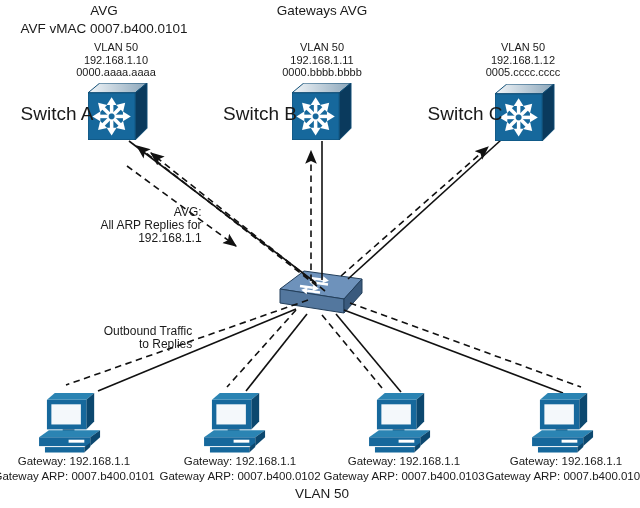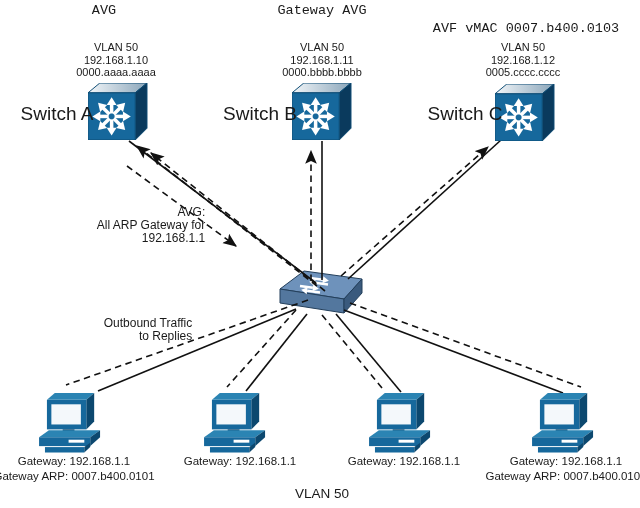--- a/index.html
+++ b/index.html
@@ -3,21 +3,21 @@
 <meta charset="utf-8">
 <style>
   html,body{margin:0;padding:0;background:#fff;}
   #stage{
     position:relative;width:640px;height:508px;background:#fff;overflow:hidden;
     font-family:"Liberation Sans","DejaVu Sans",sans-serif;color:#1a1a1a;
   }
   .abs{position:absolute;}
   .ctr{transform:translateX(-50%);text-align:center;white-space:nowrap;}
   .hdr{font-size:13.5px;line-height:17.5px;}
-  .hdr div{min-height:17.5px;font-family:Liberation Mono, monospace;}
+  .hdr div{min-height:17.5px;}
   .meta{font-size:11px;line-height:12.6px;}
   .swname{font-size:19px;}
   .note{font-size:12px;line-height:13px;text-align:right;}
   .hostlbl{font-size:11.5px;line-height:14.5px;}
   .footer{font-size:13.5px;}
   svg{display:block;}
 </style>
 </head>
 <body>
 
@@ -111,68 +111,67 @@
     <use href="#mlswitch" x="495" y="84" width="61" height="57"></use>
 
     <use href="#pc" x="37" y="392" width="73" height="61"></use>
     <use href="#pc" x="202" y="392" width="73" height="61"></use>
     <use href="#pc" x="367" y="392" width="73" height="61"></use>
     <use href="#pc" x="530" y="392" width="73" height="61"></use>
   </svg>
 
   <div class="abs ctr hdr" style="left:104px;top:2px">
     <div>AVG</div>
+    <div>AVF vMAC 0007.b400.0101</div>
   </div>
   <div class="abs ctr meta" style="left:116px;top:41px">
     <div>VLAN 50</div>
     <div>192.168.1.10</div>
     <div>0000.aaaa.aaaa</div>
   </div>
   <div class="abs ctr swname" style="left:57px;top:103px">Switch A</div>
 
   <div class="abs ctr hdr" style="left:322px;top:2px">
-    <div>Gateway AVG</div>
+    <div>Gateways AVG</div>
   </div>
   <div class="abs ctr meta" style="left:322px;top:41px">
     <div>VLAN 50</div>
     <div>192.168.1.11</div>
     <div>0000.bbbb.bbbb</div>
   </div>
   <div class="abs ctr swname" style="left:260px;top:103px">Switch B</div>
 
-  <div class="abs ctr hdr" style="left:526px;top:2px">
-    <div></div>
-    <div>AVF vMAC 0007.b400.0103</div>
-  </div>
   <div class="abs ctr meta" style="left:523px;top:41px">
     <div>VLAN 50</div>
     <div>192.168.1.12</div>
     <div>0005.cccc.cccc</div>
   </div>
   <div class="abs ctr swname" style="left:465px;top:103px">Switch C</div>
 
   <div class="abs ctr note" style="left:151px;top:206px">
     <div>AVG:</div>
-    <div>All ARP Gateway for</div>
+    <div>All ARP Replies for</div>
     <div>192.168.1.1</div>
   </div>
-  <div class="abs ctr note" style="left:148px;top:317px">
+  <div class="abs ctr note" style="left:148px;top:325px">
     <div>Outbound Traffic</div>
     <div>to Replies</div>
   </div>
 
   <div class="abs ctr hostlbl" style="left:74px;top:454px">
     <div>Gateway: 192.168.1.1</div>
     <div>Gateway ARP: 0007.b400.0101</div>
   </div>
   <div class="abs ctr hostlbl" style="left:240px;top:454px">
     <div>Gateway: 192.168.1.1</div>
+    <div>Gateway ARP: 0007.b400.0102</div>
   </div>
   <div class="abs ctr hostlbl" style="left:404px;top:454px">
     <div>Gateway: 192.168.1.1</div>
+    <div>Gateway ARP: 0007.b400.0103</div>
   </div>
   <div class="abs ctr hostlbl" style="left:566px;top:454px">
     <div>Gateway: 192.168.1.1</div>
     <div>Gateway ARP: 0007.b400.0101</div>
   </div>
 
   <div class="abs ctr footer" style="left:322px;top:486px">VLAN 50</div>
 </div>
 
 </body></html>

